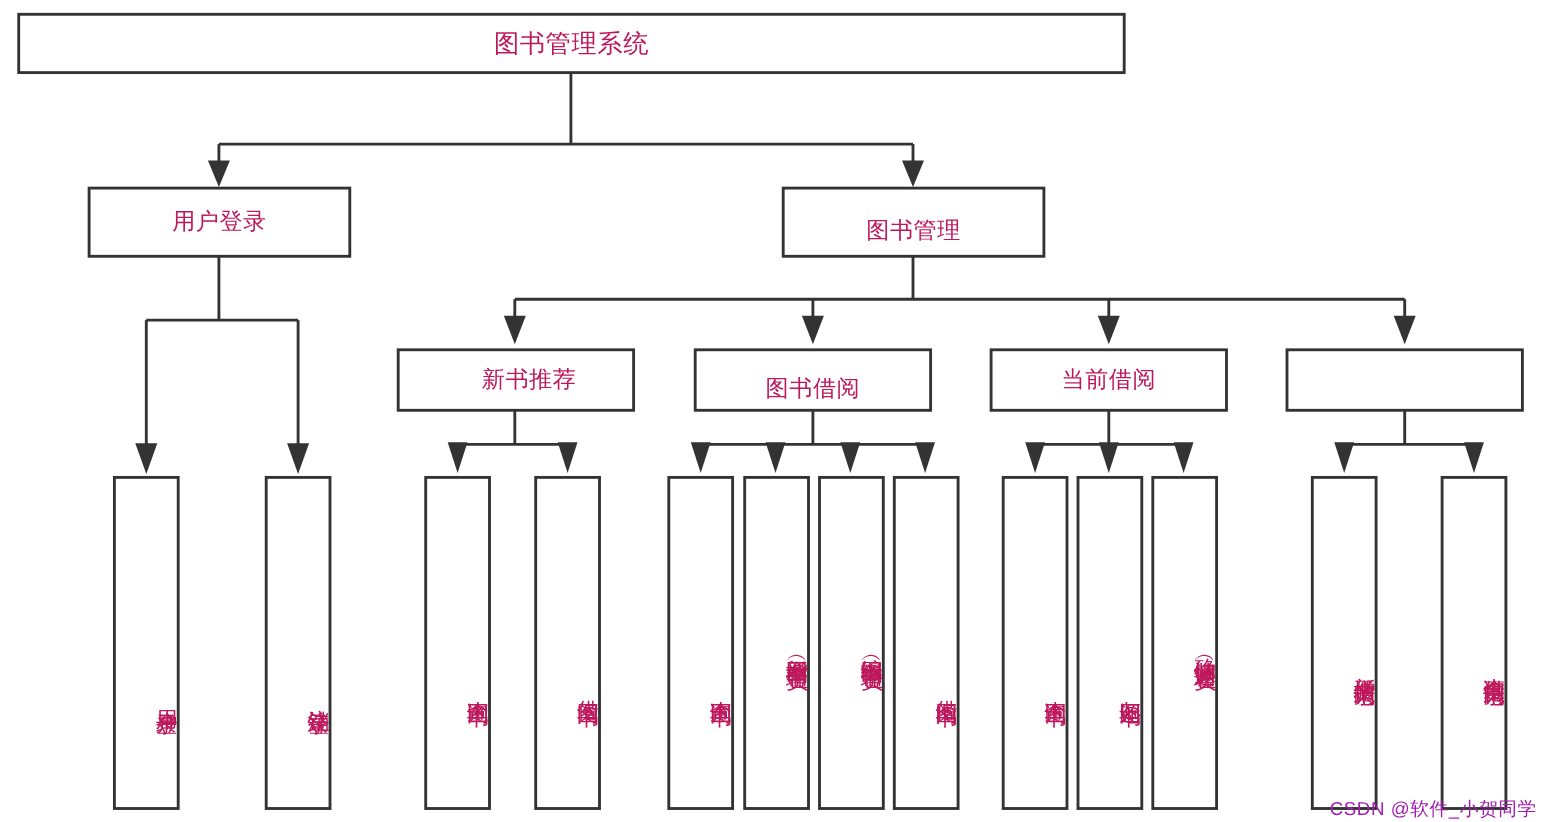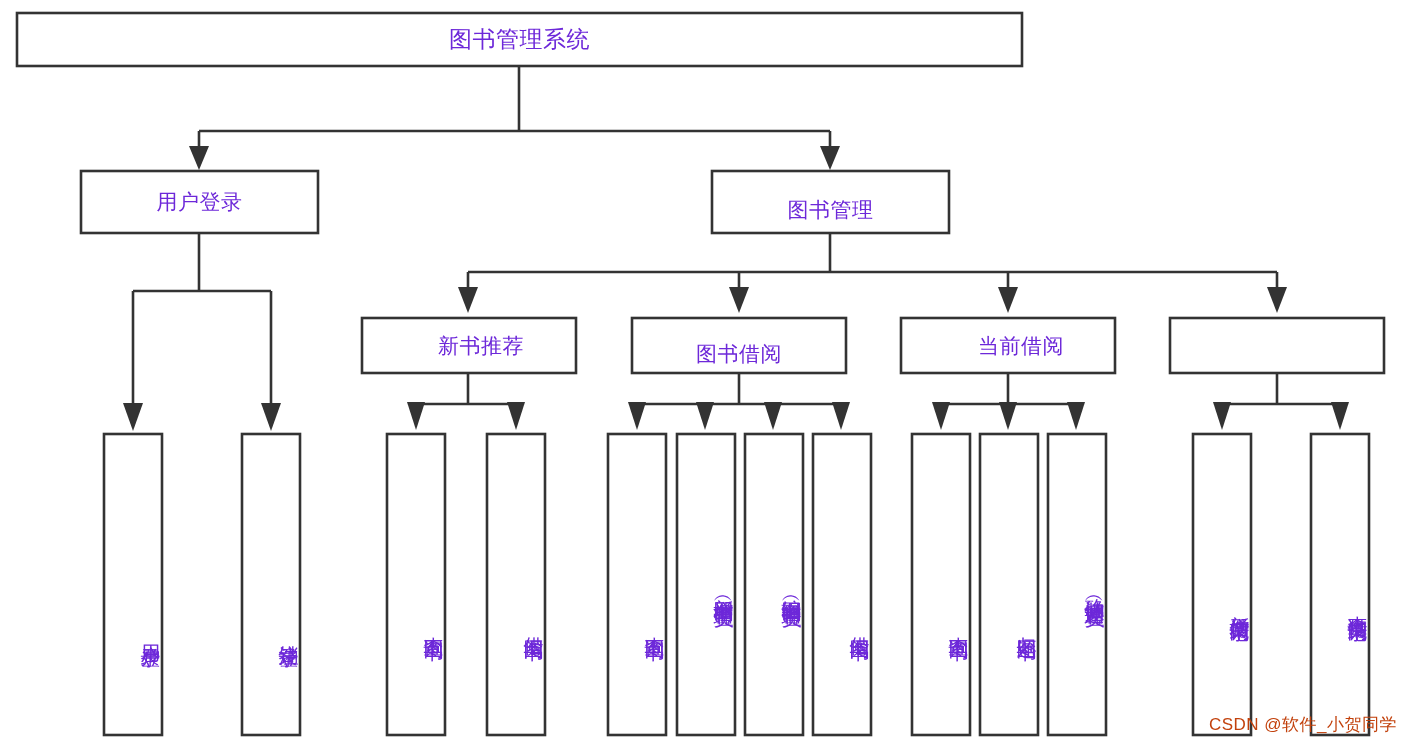--- a/index.html
+++ b/index.html
@@ -37,44 +37,44 @@
   }
   .arrow-head {
     fill: #333333;
     stroke: none;
   }
   .node-label {
     position: absolute;
     display: flex;
     align-items: center;
     justify-content: center;
-    color: #6d28d9;
+    color: #be185d;
     font-family: "Liberation Sans", "DejaVu Sans", sans-serif;
     font-size: 21px;
     line-height: 1.12;
     letter-spacing: 0.5px;
     white-space: nowrap;
     pointer-events: none;
   }
   .node-label.vertical {
     writing-mode: vertical-rl;
     text-orientation: upright;
     font-size: 20px;
     letter-spacing: 1.5px;
     align-items: flex-start;
     justify-content: center;
     padding-top: 4px;
     box-sizing: border-box;
   }
   #watermark {
     position: absolute;
     right: 8px;
-    bottom: 11px;
+    bottom: 0;
     font-size: 17px;
-    color: #c2410c;
+    color: #a21caf;
     font-family: "Liberation Sans", "DejaVu Sans", sans-serif;
     letter-spacing: 0.5px;
     white-space: nowrap;
   }
 </style>
 </head>
 <body>
 
 <div id="diagram-root">
 
@@ -185,21 +185,21 @@
     </g>
   </svg>
 
   <div class="node-label" style="left:17px; top:13px; width:1005px; height:53px; font-size:23px;">图书管理系统</div>
 
   <div class="node-label" style="left:81px; top:171px; width:237px; height:62px;">用户登录</div>
   <div class="node-label" style="left:712px; top:171px; width:237px; height:78px;border-radius:29px;">图书管理</div>
 
   <div class="node-label" style="left:362px; top:318px; width:238px; height:55px;">新书推荐</div>
   <div class="node-label" style="left:632px; top:318px; width:214px; height:71px;">图书借阅</div>
-  <div class="node-label" style="left:901px; top:318px; width:214px; height:55px;padding-left:13px;">当前借阅</div>
+  <div class="node-label" style="left:901px; top:318px; width:214px; height:55px;">当前借阅</div>
 
   <div class="node-label vertical" style="left:104px; top:524px; width:58px; height:211px;">用户登录</div>
   <div class="node-label vertical" style="left:242px; top:524px; width:58px; height:211px;">注销登录</div>
 
   <div class="node-label vertical" style="left:387px; top:508px; width:58px; height:227px;">查询图书</div>
   <div class="node-label vertical" style="left:487px; top:508px; width:58px; height:227px;">借阅图书</div>
 
   <div class="node-label vertical" style="left:608px; top:508px; width:58px; height:227px;">查询图书</div>
   <div class="node-label vertical" style="left:677px; top:440px; width:58px; height:295px;">新增图书（管理员）</div>
   <div class="node-label vertical" style="left:745px; top:440px; width:58px; height:295px;">编辑图书（管理员）</div>

